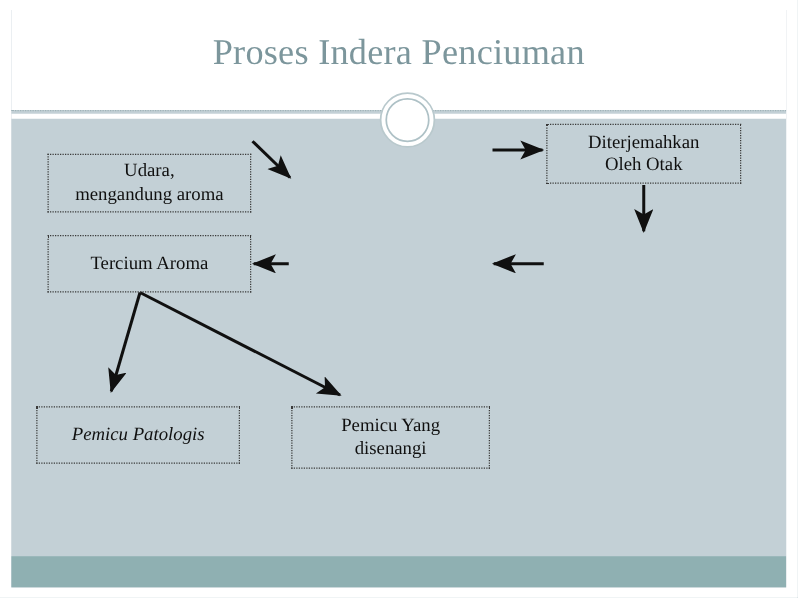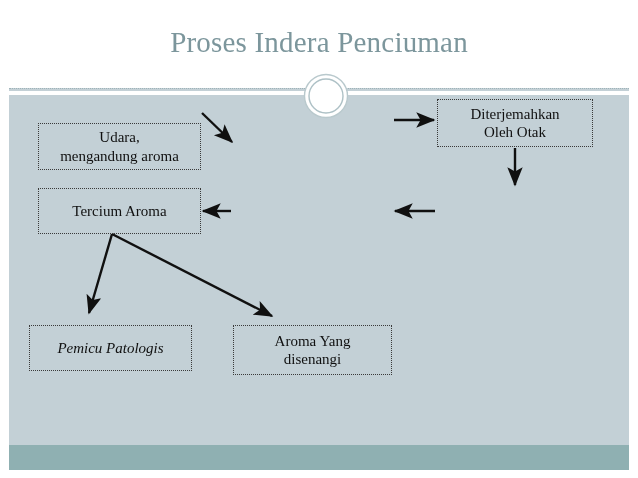--- a/index.html
+++ b/index.html
@@ -184,21 +184,21 @@
       <span>Tercium Aroma</span>
     </div>
 
 
 
     <div class="node" id="node-pemicu">
       <span>Pemicu Patologis</span>
     </div>
 
     <div class="node" id="node-aroma-suka">
-      <span>Aroma Yang
+      <span>Pemicu Yang
 disenangi</span>
     </div>
 
   </div>
 
   <div id="bottom-bar"></div>
 
 </div>
 
 </body></html>

